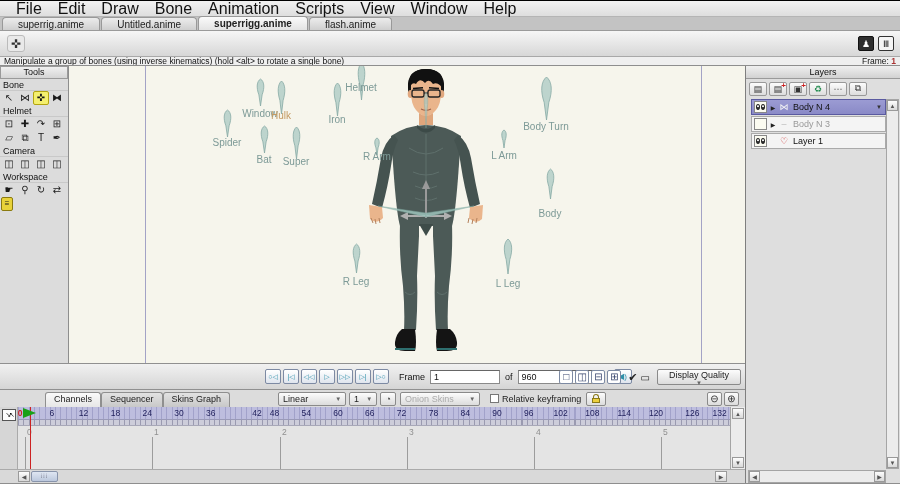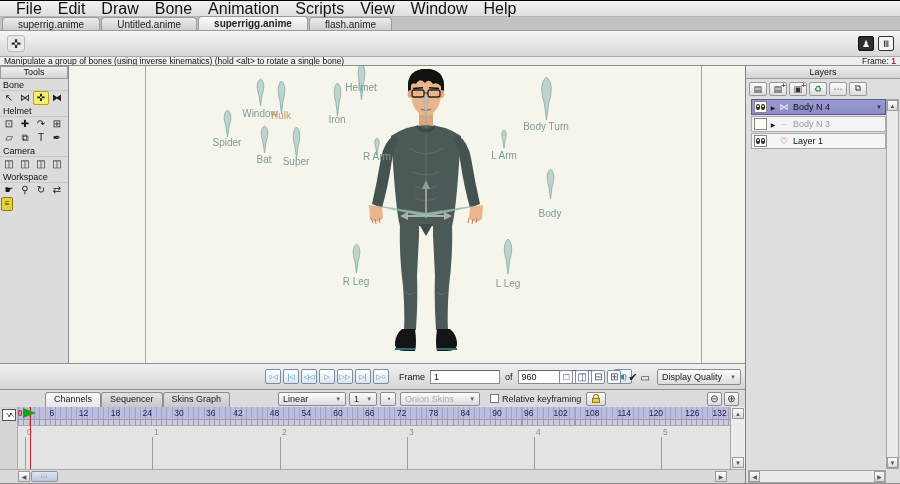--- a/index.html
+++ b/index.html
@@ -102,21 +102,21 @@
   .pb-sound { width:18px; height:15px; margin-left:10px; background:linear-gradient(#ffffff,#dfe5ee);
               border:1px solid #7d8aa3; border-radius:2px; color:#2f8fa8; font-size:8px;
               display:flex; align-items:center; justify-content:center; }
   .pb-right { position:absolute; right:4px; top:5px; display:flex; align-items:center; gap:3px; }
   .view-btn { width:14px; height:14px; border:1px solid #7d8aa3; background:#fff; color:#33406a;
               font-size:10px; line-height:12px; text-align:center; border-radius:2px; }
   .pb-check { font-size:11px; color:#222; margin-left:4px; }
   .pb-marquee { font-size:10px; color:#222; margin-right:4px; }
   .dq-select { width:84px; height:16px; background:linear-gradient(#fcfcfc,#dcdcdc); border:1px solid #8a8a8a;
                border-radius:2px; font-size:9px; color:#222; display:flex; align-items:center;
-               justify-content:space-between; padding:0 4px; }
+               justify-content:space-between; padding:0 4px;flex-direction:column; }
   .dq-select .arr { font-size:6px; color:#666; }
 
   
   .tlhead { position:absolute; left:0; top:389px; width:745px; height:17px; background:#dcdcdc;
             display:flex; align-items:center; }
   .tl-tab { height:15px; margin-top:2px; padding:0 8px; font-size:9px; line-height:13px; color:#222;
             background:linear-gradient(#e2e2e2,#c8c8c8); border:1px solid #8f8f8f; border-bottom:none;
             border-radius:3px 3px 0 0; }
   .tl-tab.active { background:linear-gradient(#fafafa,#e6e6e6); }
   .tl-dd { height:14px; background:linear-gradient(#fcfcfc,#dcdcdc); border:1px solid #8a8a8a;
@@ -522,21 +522,21 @@
     </div>
     <div class="tl-track">
       <div class="ruler" id="ruler">
           <span class="ruler-num zero" style="left: 2px;">0</span>
           <span class="ruler-num" style="left: 33.8px;">6</span>
           <span class="ruler-num" style="left: 65.6px;">12</span>
           <span class="ruler-num" style="left: 97.4px;">18</span>
           <span class="ruler-num" style="left: 129.2px;">24</span>
           <span class="ruler-num" style="left: 161px;">30</span>
           <span class="ruler-num" style="left: 192.8px;">36</span>
-          <span class="ruler-num" style="left: 220px;">42</span>
+          <span class="ruler-num" style="left: 239px;">42</span>
           <span class="ruler-num" style="left: 256.4px;">48</span>
           <span class="ruler-num" style="left: 288.2px;">54</span>
           <span class="ruler-num" style="left: 320px;">60</span>
           <span class="ruler-num" style="left: 351.8px;">66</span>
           <span class="ruler-num" style="left: 383.6px;">72</span>
           <span class="ruler-num" style="left: 415.4px;">78</span>
           <span class="ruler-num" style="left: 447.2px;">84</span>
           <span class="ruler-num" style="left: 479px;">90</span>
           <span class="ruler-num" style="left: 510.8px;">96</span>
           <span class="ruler-num" style="left: 542.6px;">102</span>

